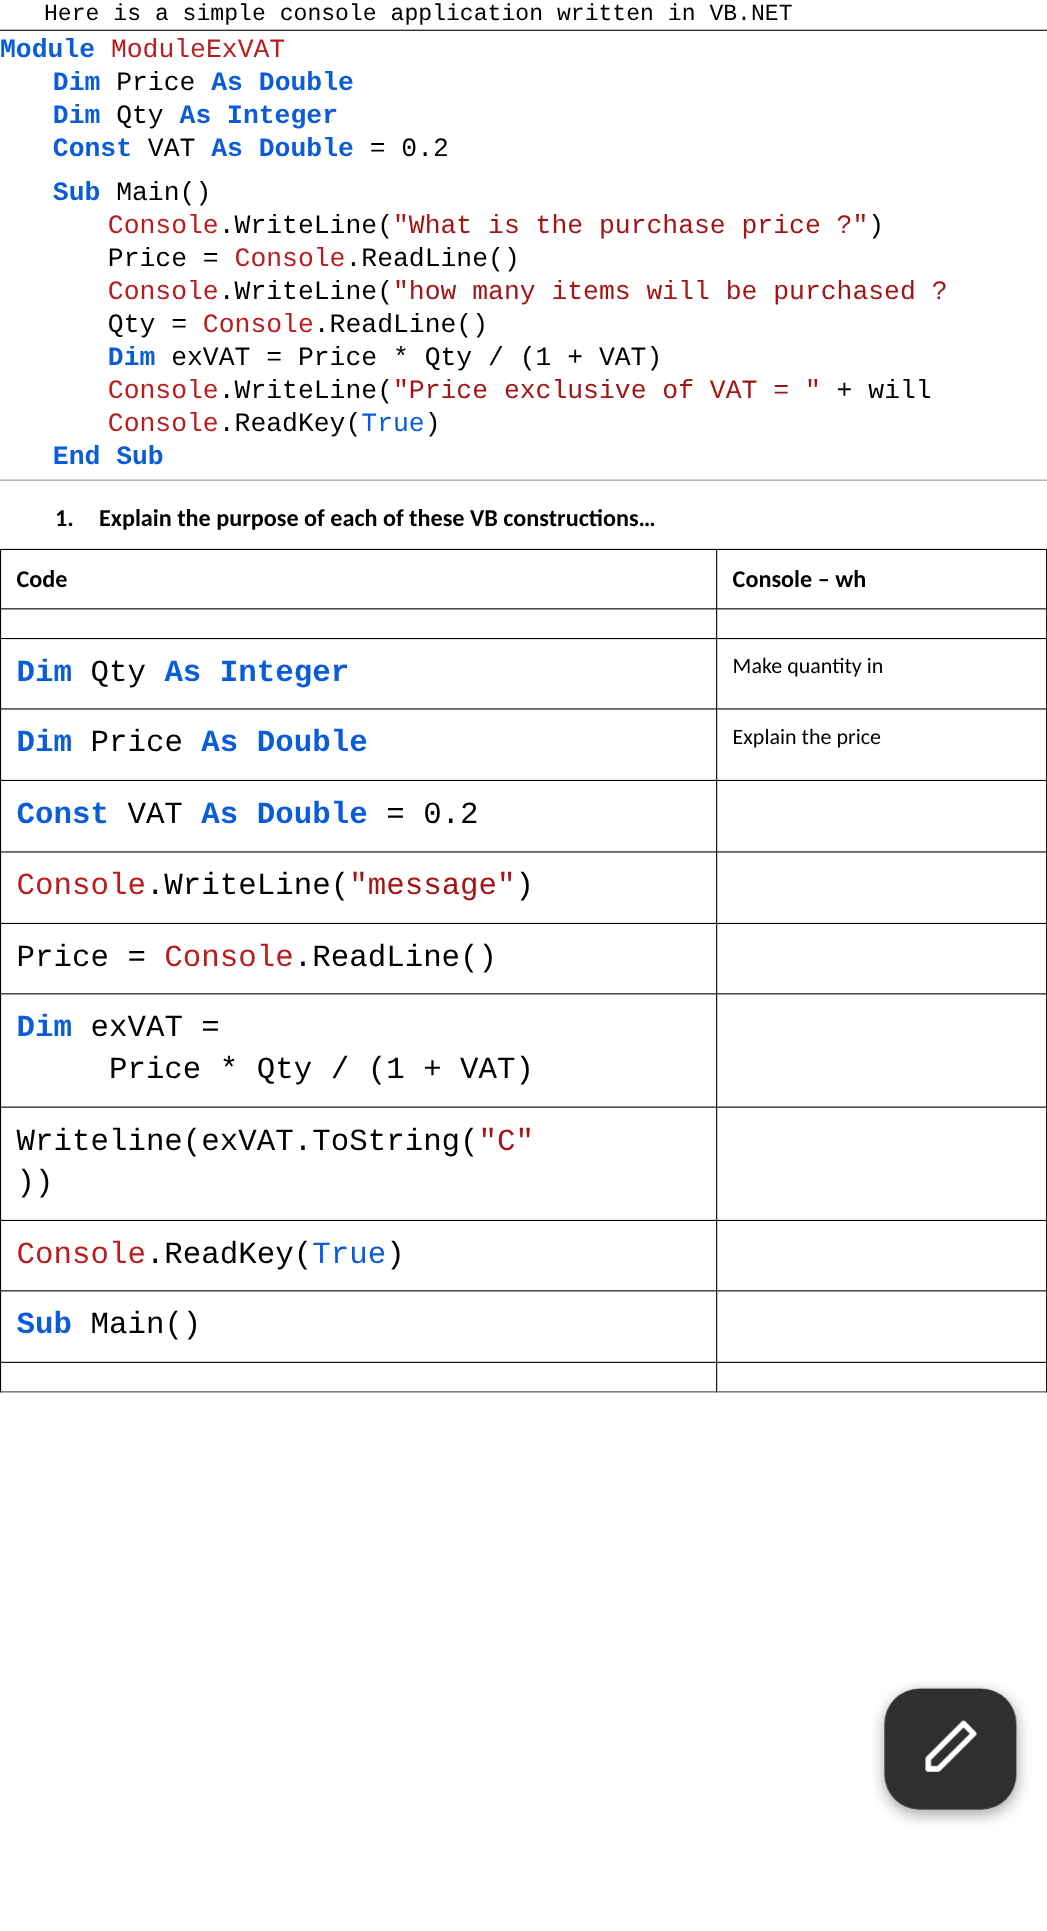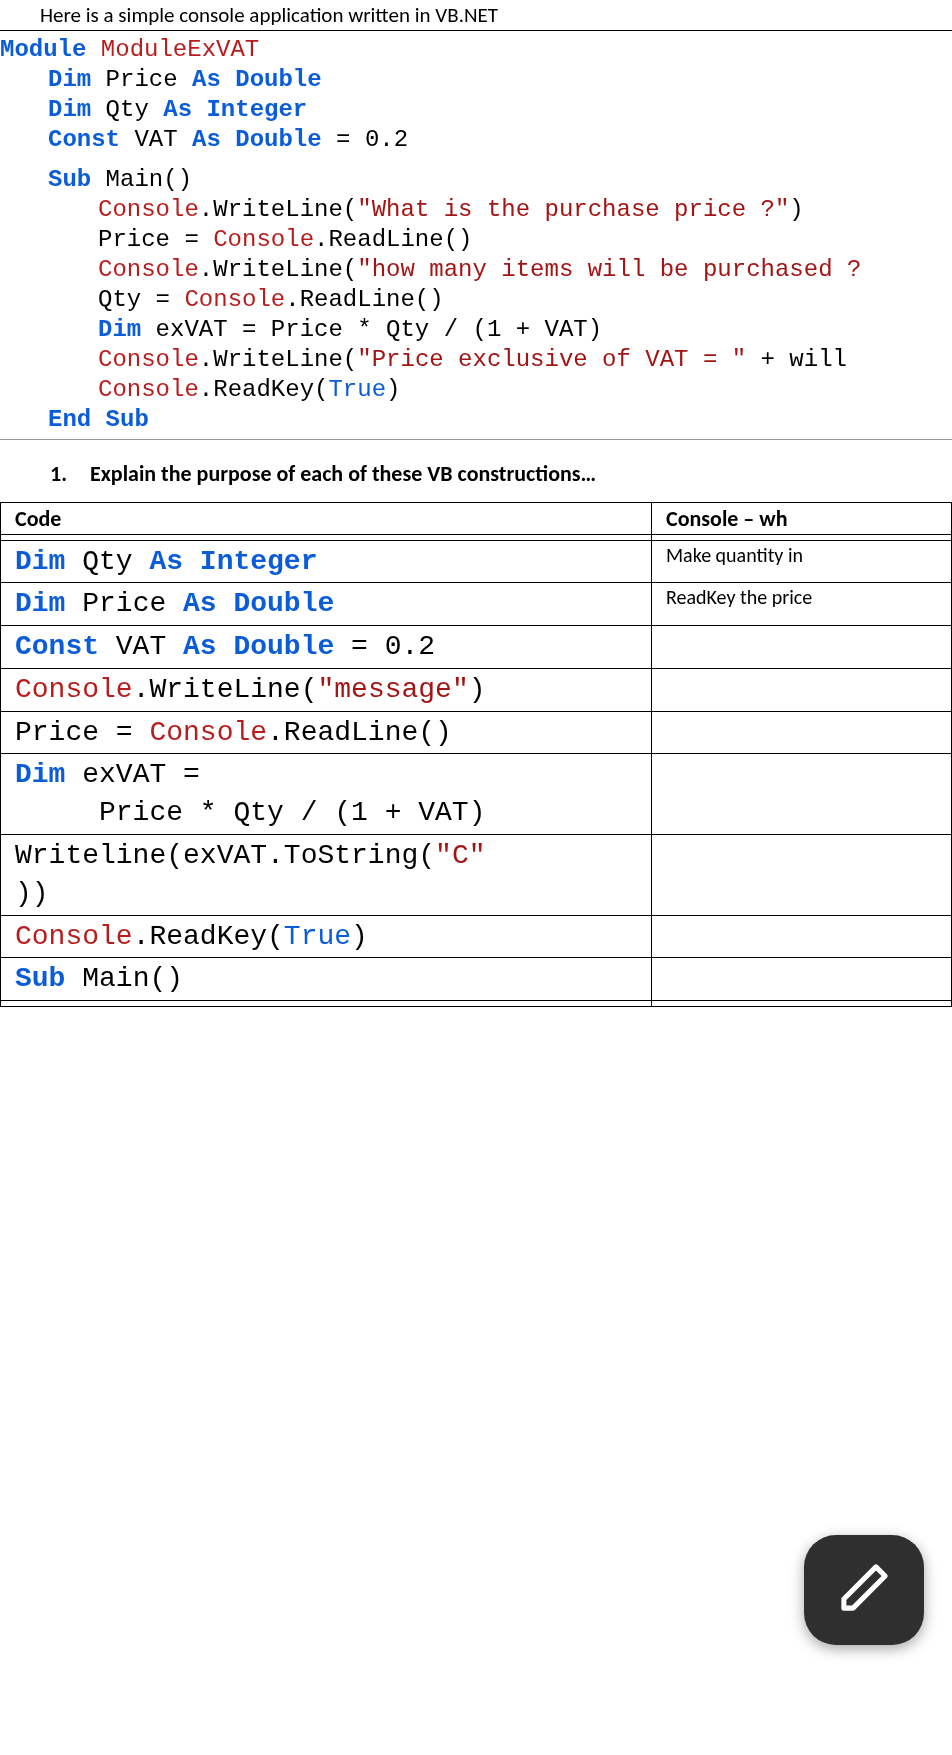--- a/index.html
+++ b/index.html
@@ -7,20 +7,21 @@
     font-family: Calibri, Arial, sans-serif;
     background: #fff;
     color: #000;
     width: 952px;
     font-size: 20px;
   }
   .intro {
     padding: 2px 0 2px 40px;
     border-bottom: 1px solid #000;
     font-size: 21px;
+    font-family: Liberation Mono, monospace;
   }
   .code-block {
     font-family: Consolas, 'Courier New', monospace;
     font-size: 24px;
     line-height: 1.25;
     padding: 4px 0 4px 0;
     border-bottom: 1px solid #999;
   }
   .code-line { white-space: pre; }
   .ind0 { padding-left: 0px; }
@@ -47,21 +48,21 @@
     font-size: 22px;
     line-height: 1.25;
   }
   table.answer {
     width: 100%;
     border-collapse: collapse;
   }
   table.answer th, table.answer td {
     border: 1.5px solid #000;
     vertical-align: top;
-    padding: 2px 14px;
+    padding: 13px 14px;
     text-align: left;
   }
   table.answer th {
     font-weight: 700;
     font-size: 22px;
   }
   .codecell {
     font-family: Consolas, 'Courier New', monospace;
     font-size: 28px;
     line-height: 1.35;
@@ -132,21 +133,21 @@
         <td class="purposecell"></td>
       </tr>
 
   <tr>
     <td class="codecell"><span class="kw">Dim</span><span> Qty </span><span class="kw">As</span><span class="kw"> Integer</span></td>
     <td class="purposecell">Make quantity in</td>
   </tr>
 
   <tr>
     <td class="codecell"><span class="kw">Dim</span><span> Price </span><span class="kw">As</span><span class="kw"> Double</span></td>
-    <td class="purposecell">ReadKey the price</td>
+    <td class="purposecell">Explain the price</td>
   </tr>
 
   <tr>
     <td class="codecell"><span class="kw">Const</span><span> VAT </span><span class="kw">As</span><span class="kw"> Double</span><span> = 0.2</span></td>
     <td class="purposecell"></td>
   </tr>
 
   <tr>
     <td class="codecell"><span class="teal">Console</span><span>.WriteLine(</span><span class="str">"message"</span><span>)</span></td>
     <td class="purposecell"></td>

